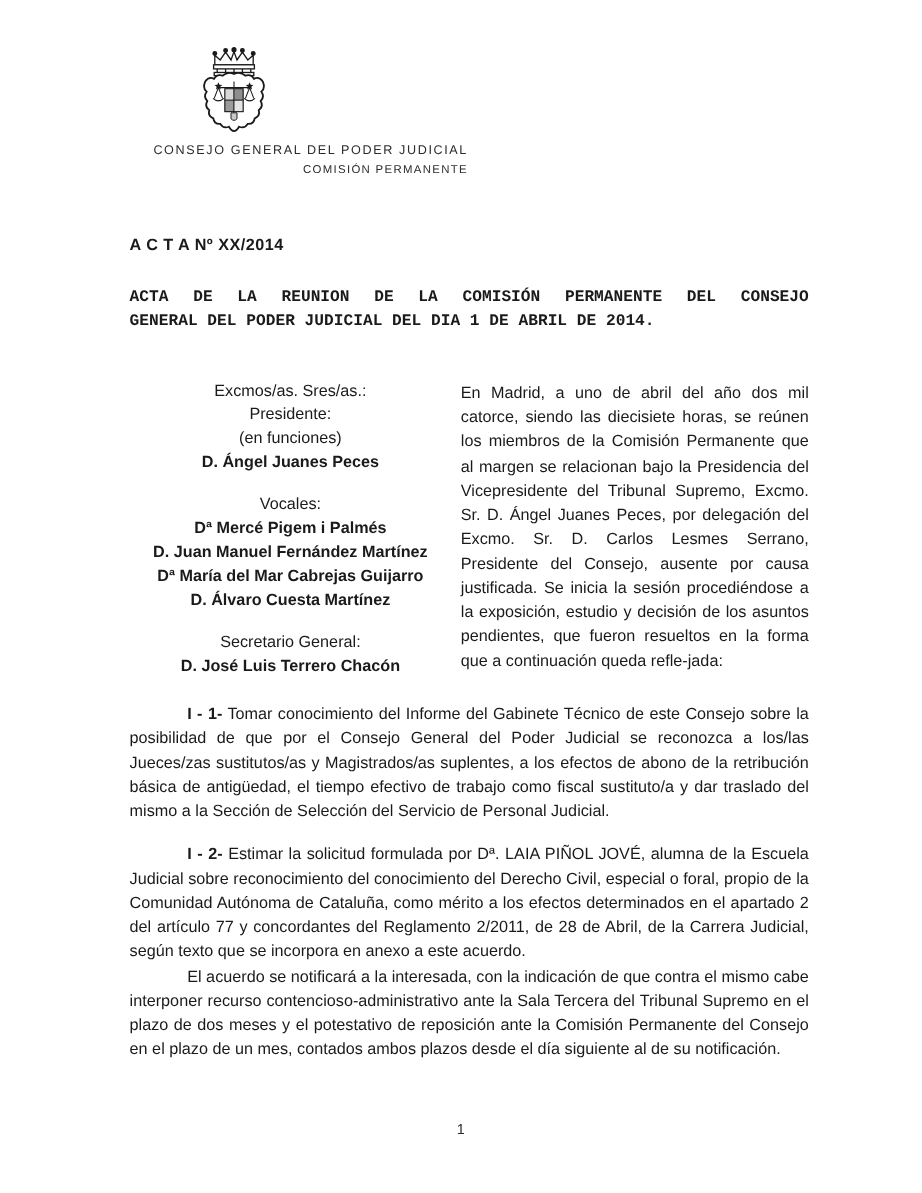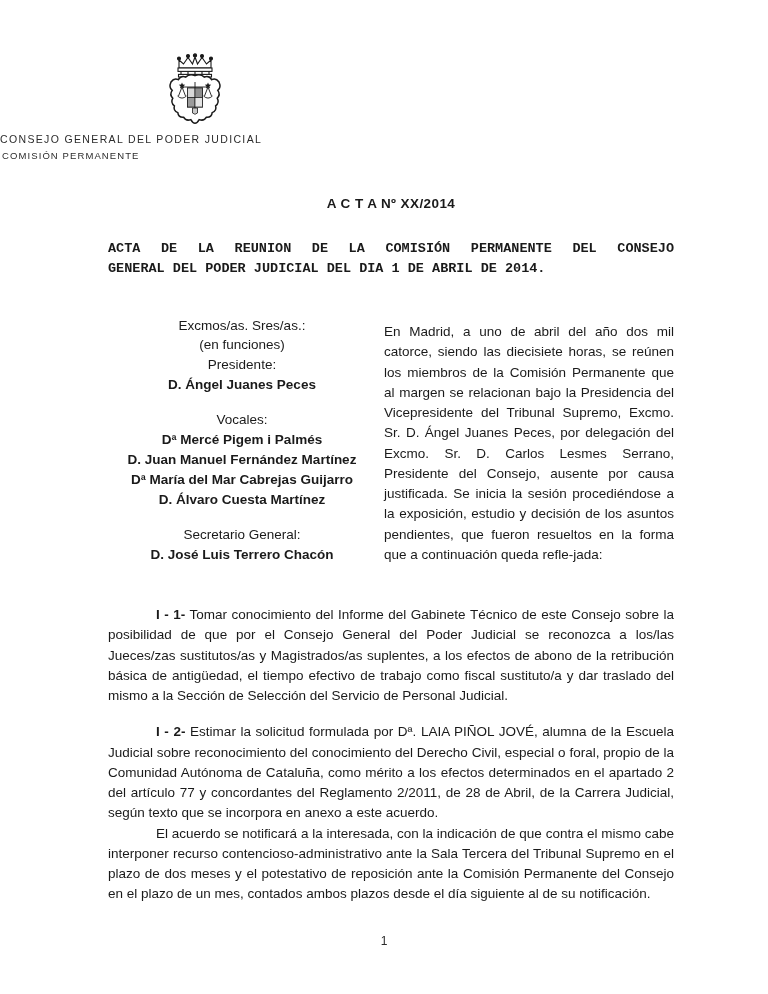--- a/index.html
+++ b/index.html
@@ -19,23 +19,23 @@
     width: 768px;
     height: 994px;
     position: relative;
     box-sizing: border-box;
   }
 
   
   .letterhead {
     position: absolute;
     left: 0;
-    top: 46px;
+    top: 32px;
     width: 390px;
-    text-align: left;
+    text-align: right;
   }
   .emblem {
     width: 74px;
     height: 80px;
     margin: 0 auto 6px auto;
     display: block;
   }
   .org-line1 {
     font-size: 10.5px;
     letter-spacing: 1.35px;
@@ -54,21 +54,21 @@
 
   
   .content {
     position: absolute;
     left: 108px;
     top: 196px;
     width: 566px;
   }
 
   .acta-number {
-    text-align: center;
+    text-align: left;
     font-weight: bold;
     font-size: 13.5px;
     letter-spacing: 0.4px;
     margin-bottom: 28px;
   }
   .acta-title {
     font-weight: bold;
     font-size: 13.5px;
     text-align: justify;
     text-align-last: left;
@@ -79,22 +79,22 @@
   .acta-title .l1 {
     display: block;
     text-align: justify;
     text-align-last: justify;
   }
   .acta-title .l2 { display: block; }
 
   
   .columns {
     display: flex;
-    align-items: flex-end;
-    margin-bottom: 40px;
+    align-items: center;
+    margin-bottom: 20px;
   }
   .col-left {
     width: 268px;
     flex: 0 0 268px;
     text-align: center;
     font-size: 13.5px;
     line-height: 1.48;
     padding-top: 2px;
   }
   .col-right {
@@ -189,22 +189,22 @@
 
     <div class="acta-title">
       <span class="l1">ACTA DE LA REUNION DE LA COMISIÓN PERMANENTE DEL CONSEJO</span>
       <span class="l2">GENERAL DEL PODER JUDICIAL DEL DIA 1 DE ABRIL DE 2014.</span>
     </div>
 
     <div class="columns">
 
       <div class="col-left">
         <div class="role">Excmos/as. Sres/as.:</div>
+        <div class="role">Presidente:</div>
         <div class="role">(en funciones)</div>
-        <div class="role">Presidente:</div>
         <div class="person">D. Ángel Juanes Peces</div>
 
         <div class="spacer-line"></div>
 
         <div class="role">Vocales:</div>
         <div class="person">Dª Mercé Pigem i Palmés</div>
         <div class="person">D. Juan Manuel Fernández Martínez</div>
         <div class="person">Dª María del Mar Cabrejas Guijarro</div>
         <div class="person">D. Álvaro Cuesta Martínez</div>
 

